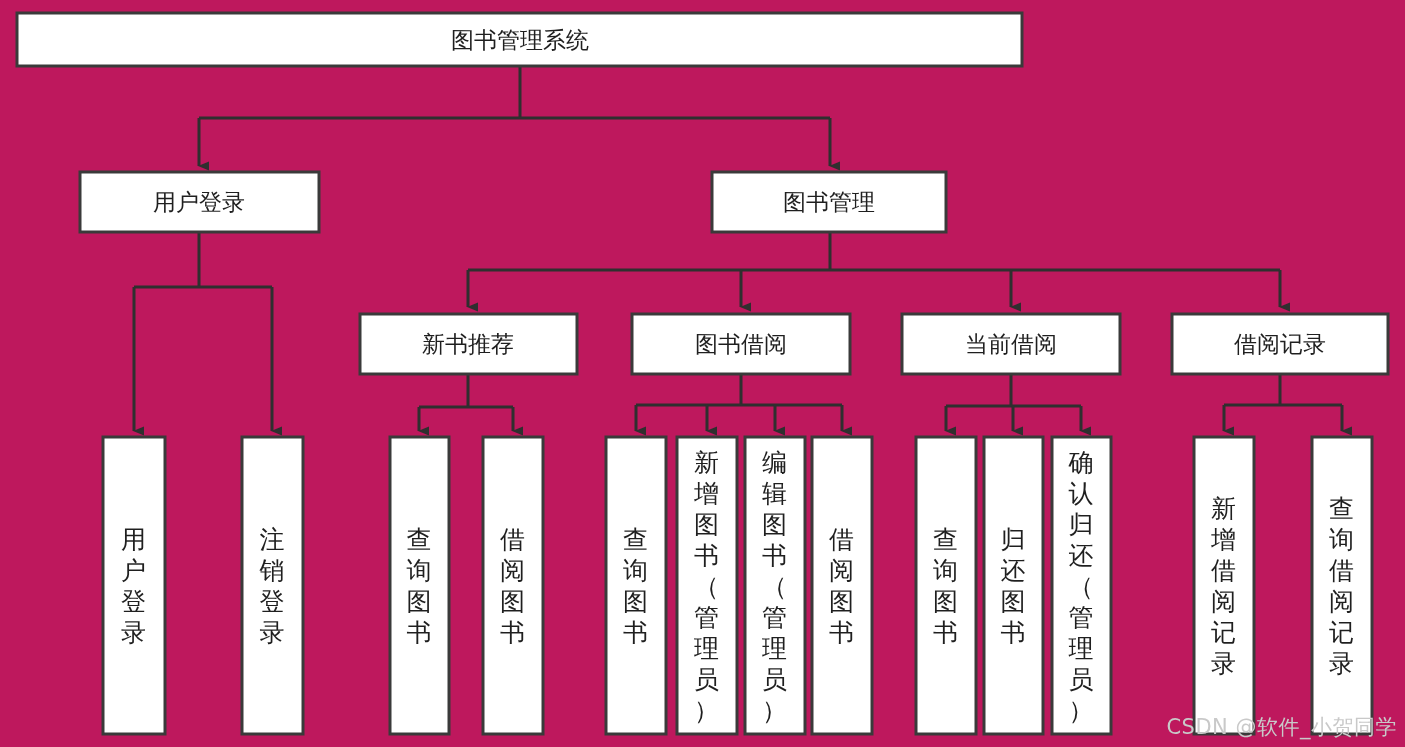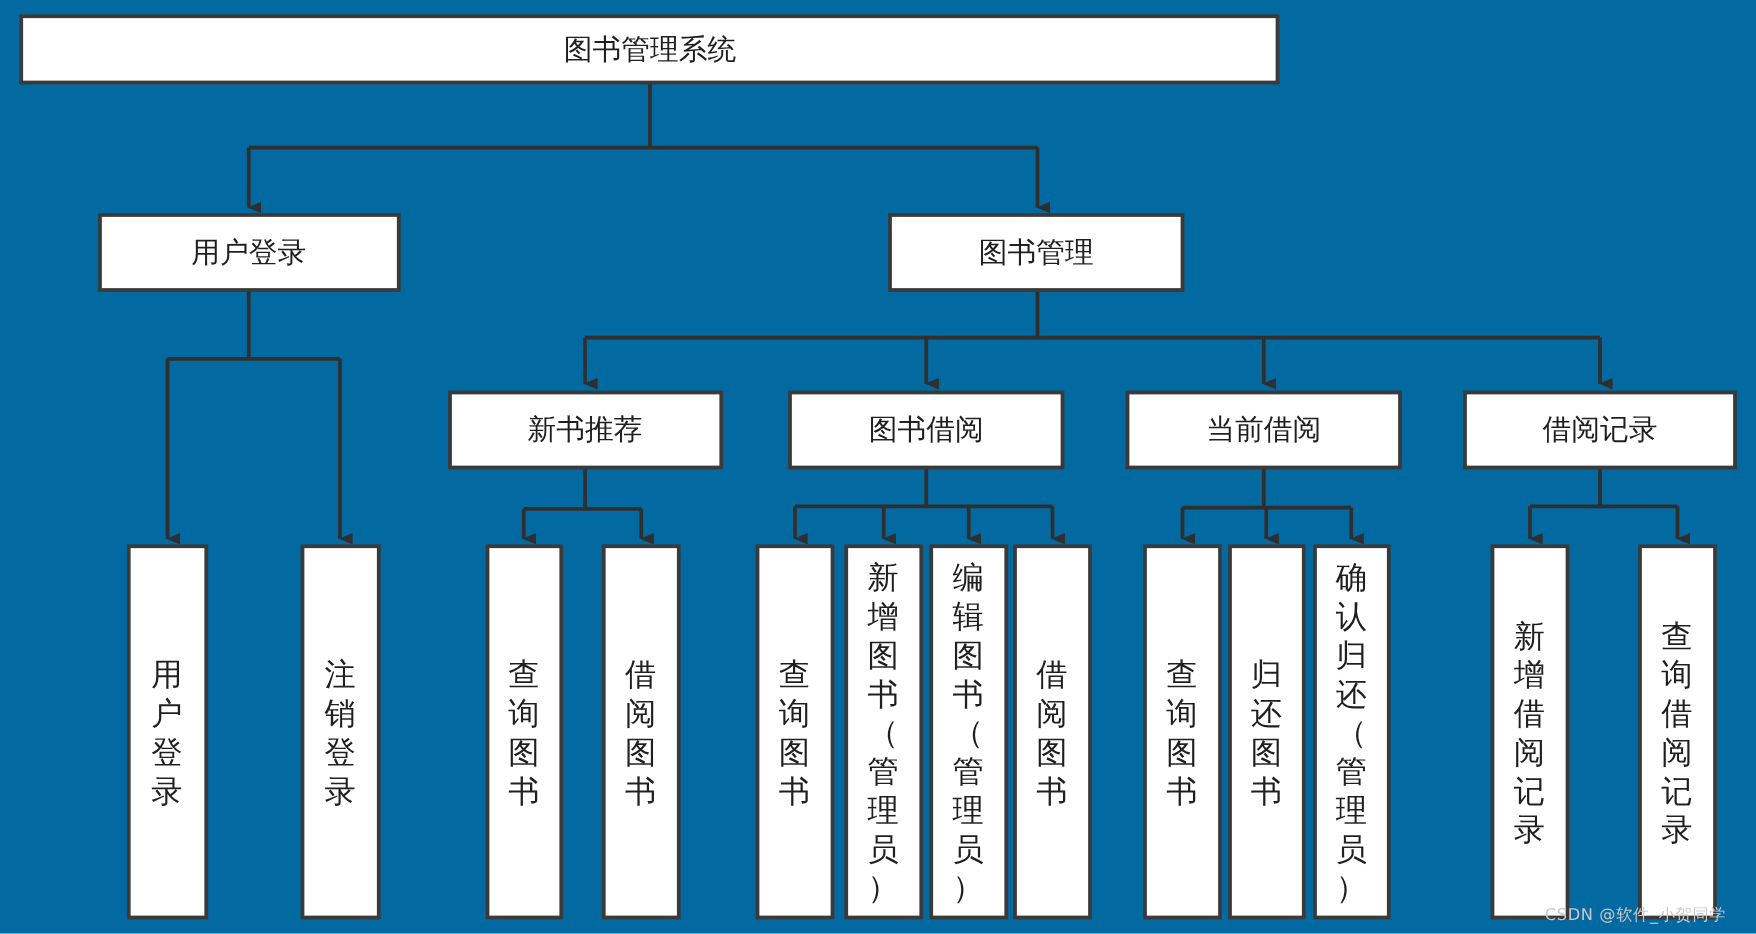--- a/index.html
+++ b/index.html
@@ -1,24 +1,24 @@
 <!DOCTYPE html>
 <html><head>
 <meta charset="utf-8">
 <style>
   html,body{margin:0;padding:0;background:#ffffff;}
   body{font-family:"DejaVu Sans","Liberation Sans",sans-serif;}
-  #stage{position:relative;width:1405px;height:747px;background:#0369a1;overflow:hidden;}
+  #stage{position:relative;width:1405px;height:747px;background:#be185d;overflow:hidden;}
   svg#diagram{position:absolute;left:0;top:0;width:1405px;height:747px;}
   .node-rect{fill:#ffffff;stroke:#3a3a3a;stroke-width:3;}
   .node-label{fill:#1f1f1f;font-family:"DejaVu Sans","Liberation Sans",sans-serif;font-size:23px;text-anchor:middle;dominant-baseline:middle;}
   .leaf-label{fill:#1f1f1f;font-family:"DejaVu Sans","Liberation Sans",sans-serif;font-size:25px;letter-spacing:1px;}
   .conn{stroke:#2f2f2f;stroke-width:3;fill:none;}
   .arrow-head{fill:#2f2f2f;}
-  .watermark{position:absolute;right:24px;bottom:6px;color:#c9c9c9;font-size:13px;
+  .watermark{position:absolute;right:8px;bottom:6px;color:#c9c9c9;font-size:21px;
     font-family:"DejaVu Sans","Liberation Sans",sans-serif;white-space:nowrap;letter-spacing:.5px;}
 </style>
 </head>
 <body>
 
 <div id="stage">
 
   <svg id="diagram" viewBox="0 0 1405 747">
     <defs>
       <marker id="arw" viewBox="0 0 12 12" refX="6" refY="11" markerWidth="11" markerHeight="11" orient="auto-start-reverse" markerUnits="userSpaceOnUse">

